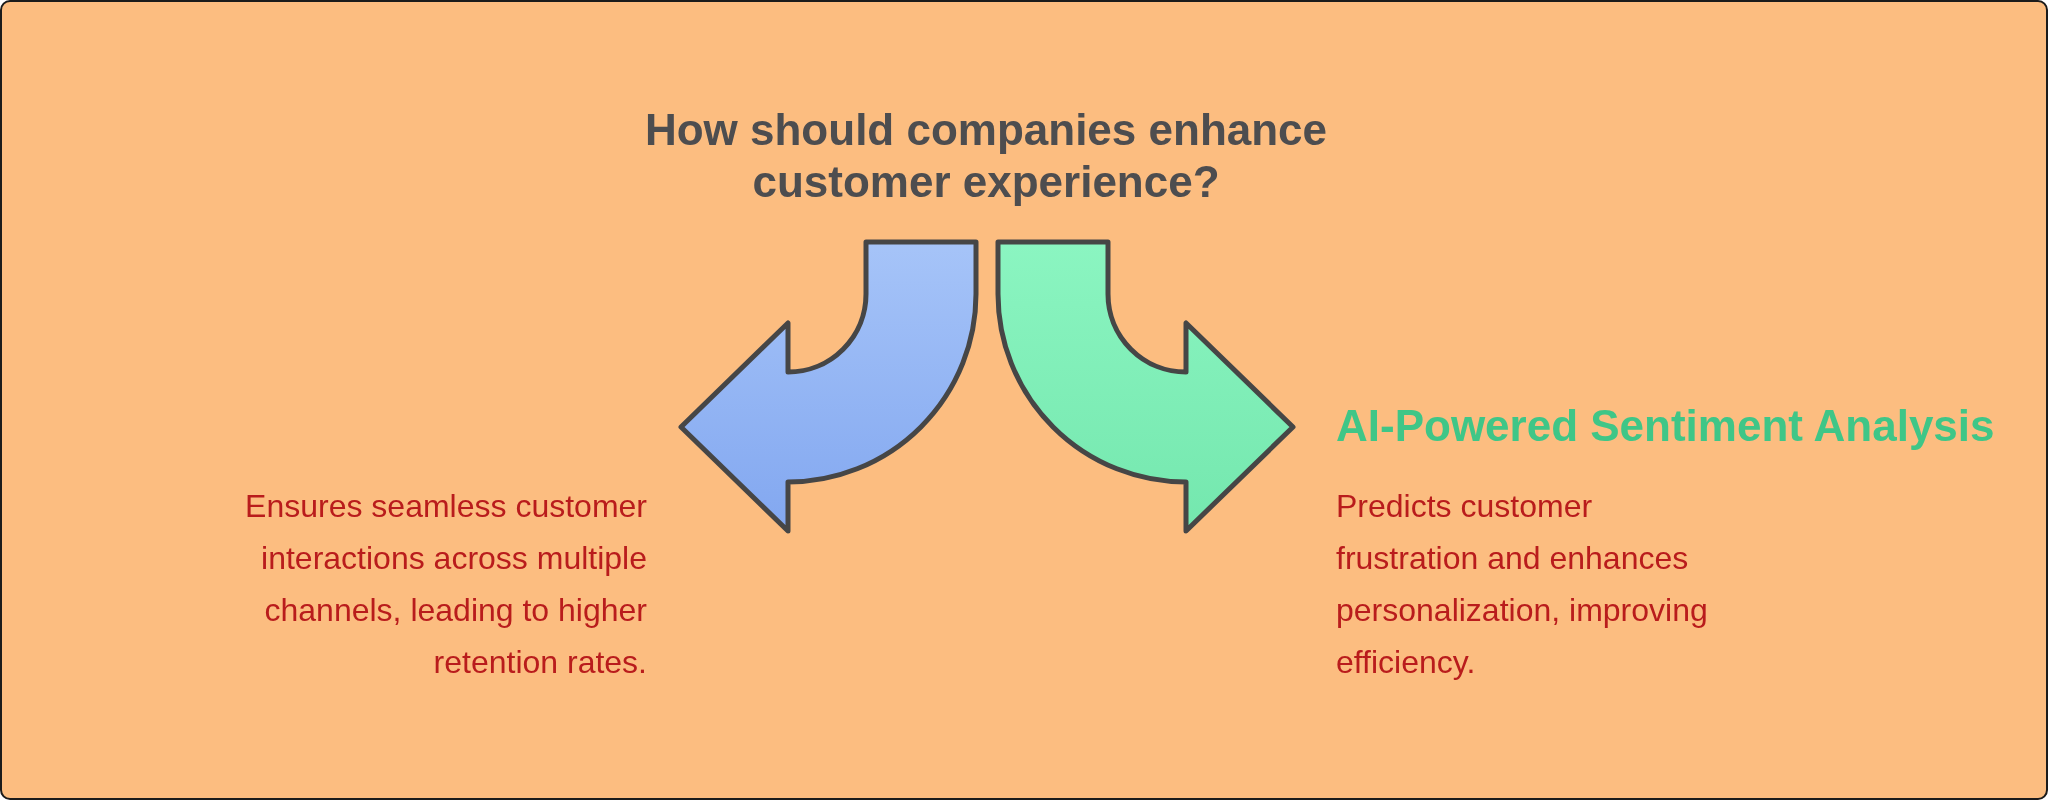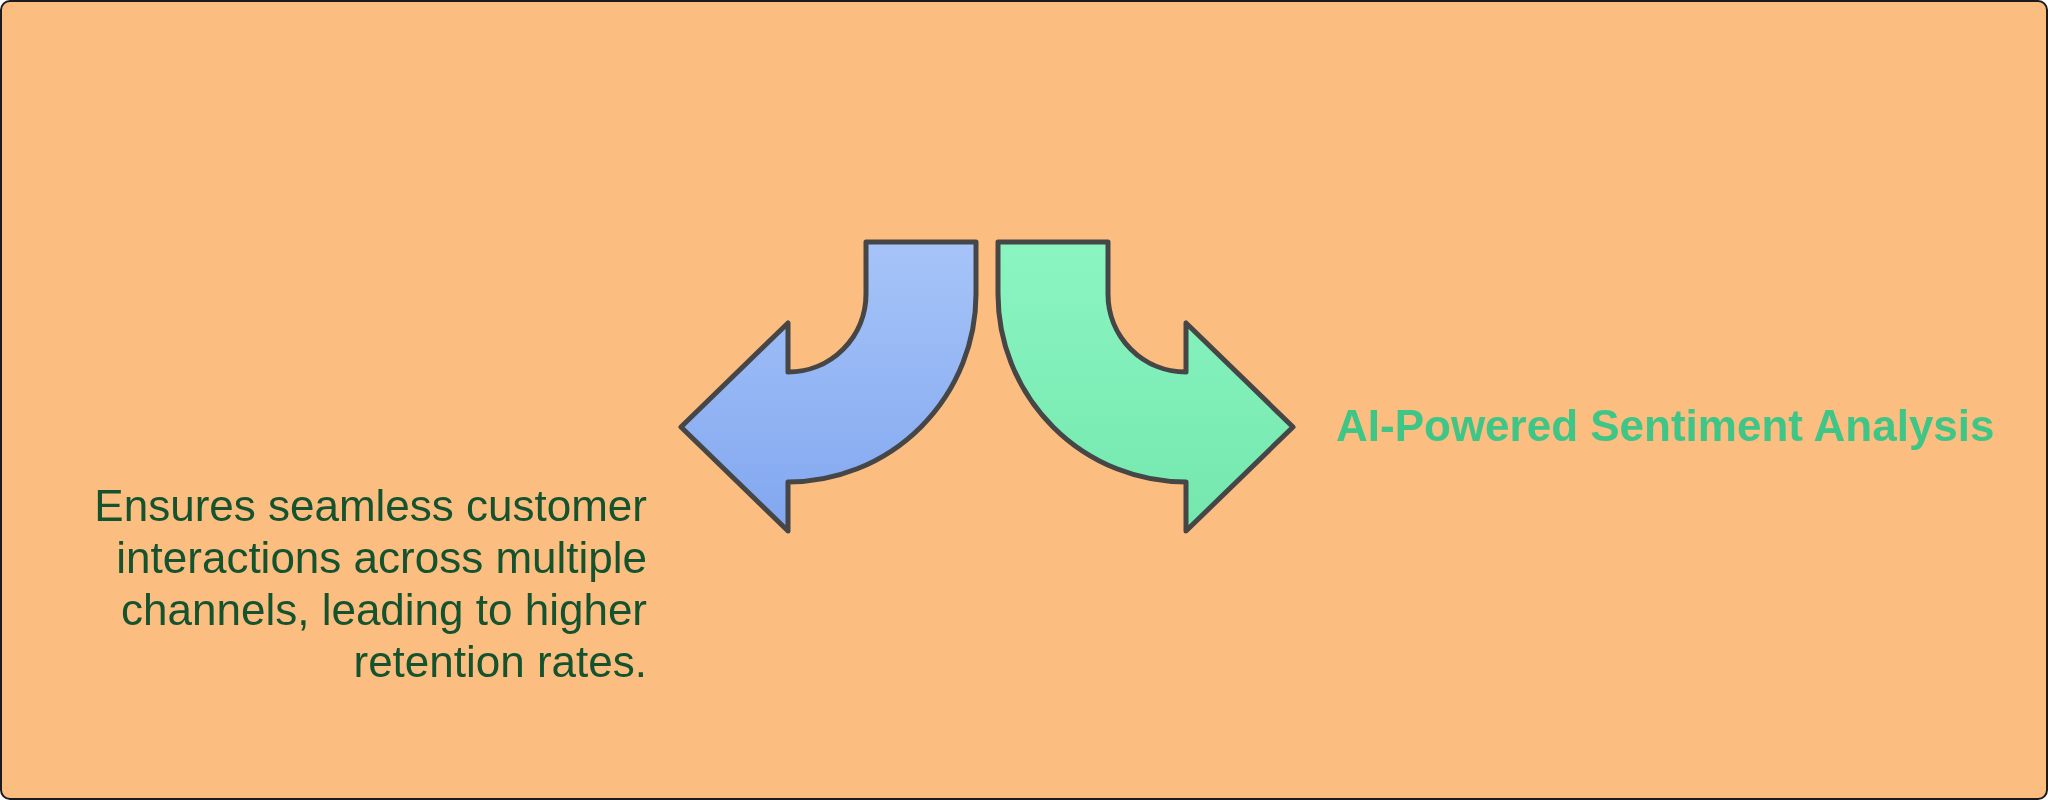--- a/index.html
+++ b/index.html
@@ -40,36 +40,38 @@
     position: absolute;
     top: 398px;
     font-size: 44px;
     font-weight: bold;
     line-height: 52px;
     white-space: pre-line;
   }
   .branch-body {
     position: absolute;
     top: 478px;
-    font-size: 44px;
+    font-size: 32px;
     font-weight: 400;
     line-height: 52px;
-    color: #14532d;
+    color: #b91c1c;
     white-space: pre-line;
   }
   .left-col { left: 45px; width: 600px; text-align: right; }
   .right-col { left: 1334px; width: 700px; text-align: left; }
   .heading-left { color: #4a85ee; }
   .heading-right { color: #3fc687; }
 </style>
 </head>
 <body>
 
 <div class="canvas">
 
+  <div class="question-title">How should companies enhance
+customer experience?</div>
 
   <svg class="arrows-svg" viewBox="0 0 2048 800">
     <defs>
       <linearGradient id="gradBlue" x1="0" y1="0" x2="0" y2="1">
         <stop offset="0" stop-color="#a6c4f8"></stop>
         <stop offset="1" stop-color="#82a7f0"></stop>
       </linearGradient>
       <linearGradient id="gradGreen" x1="0" y1="0" x2="0" y2="1">
         <stop offset="0" stop-color="#8bf5c1"></stop>
         <stop offset="1" stop-color="#74e7ae"></stop>
@@ -88,14 +90,18 @@
   </svg>
 
 
   <div class="branch-body left-col">Ensures seamless customer
 interactions across multiple
 channels, leading to higher
 retention rates.</div>
 
   <div class="branch-heading right-col heading-right">AI-Powered Sentiment Analysis</div>
 
+  <div class="branch-body right-col">Predicts customer
+frustration and enhances
+personalization, improving
+efficiency.</div>
 
 </div>
 
 </body></html>

